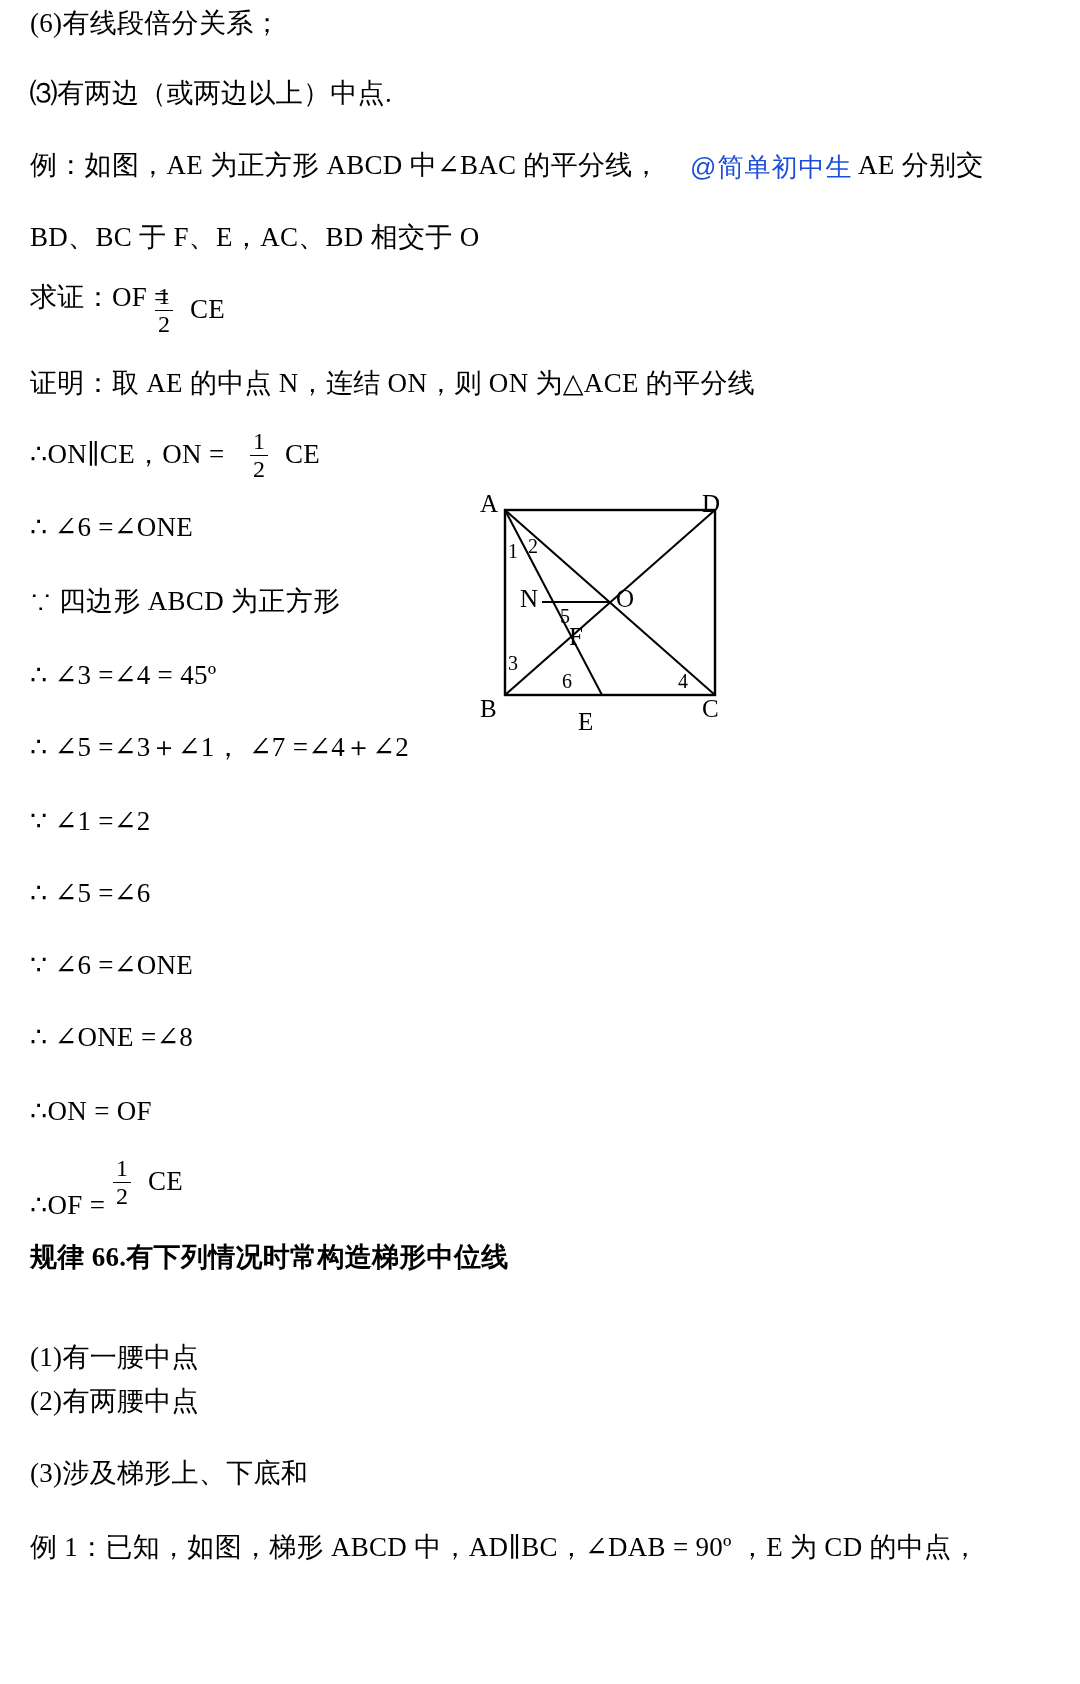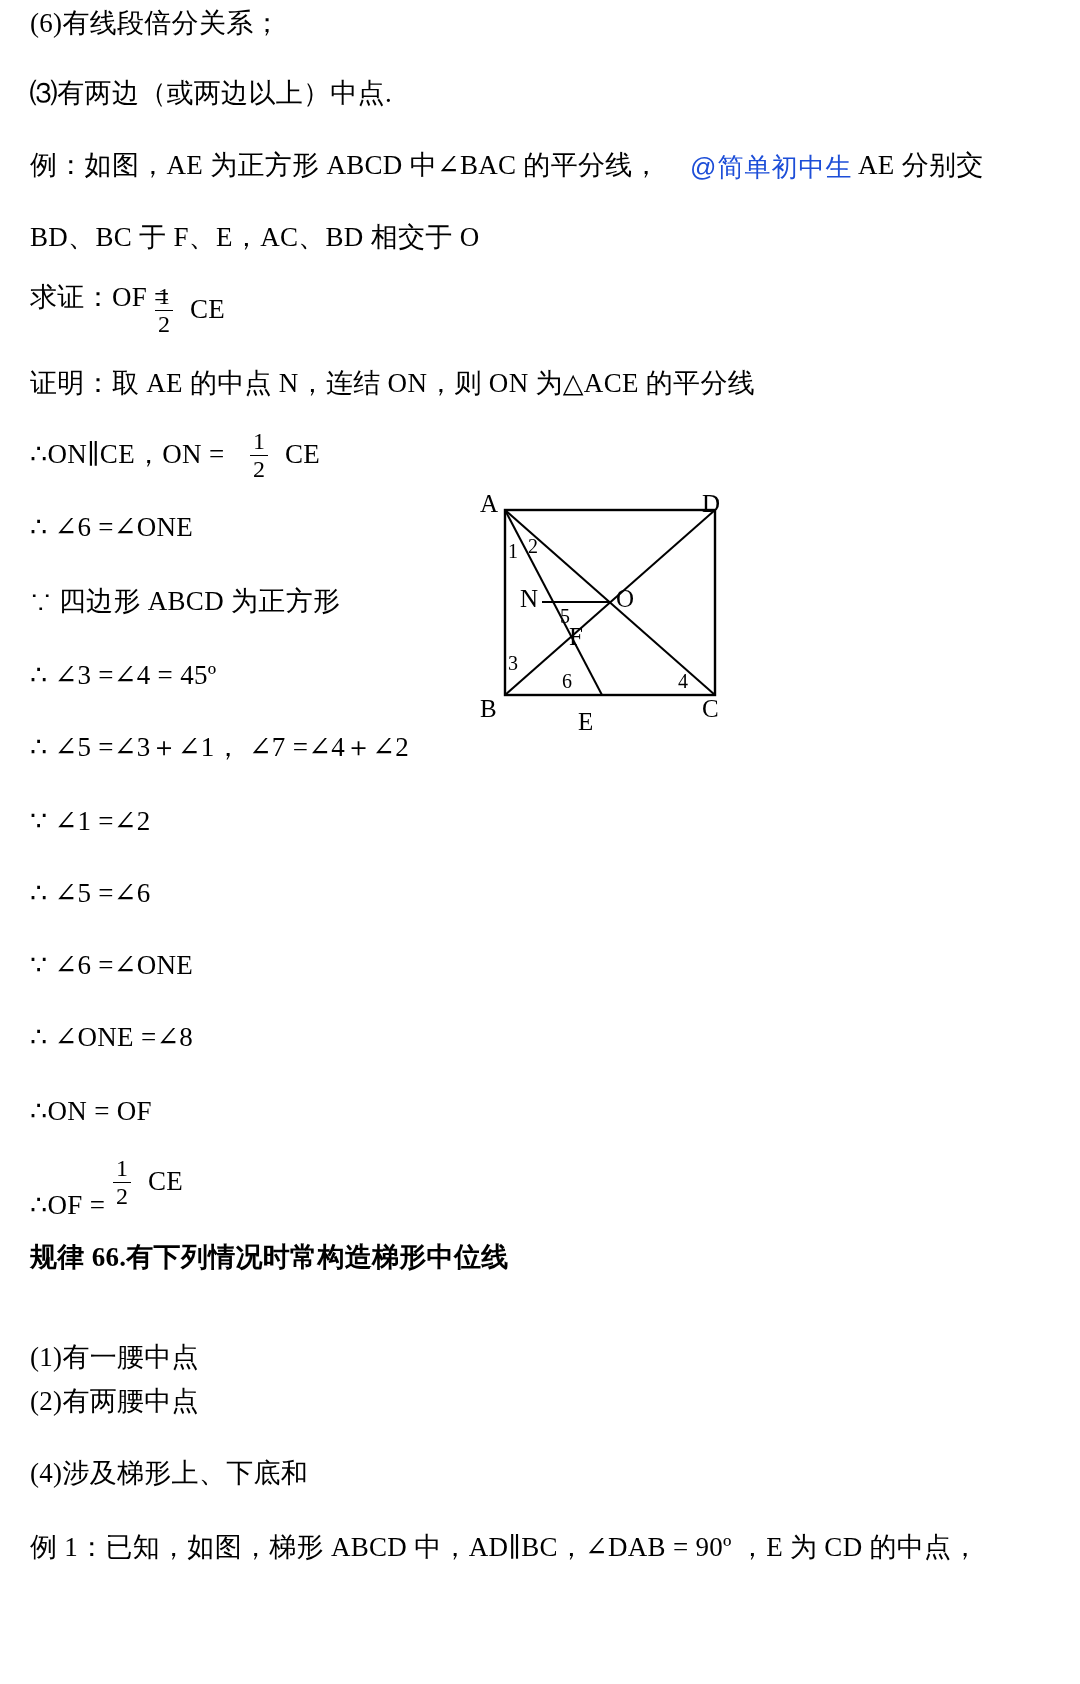--- a/index.html
+++ b/index.html
@@ -137,21 +137,21 @@
       <span class="num">1</span>
       <span class="bar"></span>
       <span class="den">2</span>
     </span>
   </div>
   <div class="line" style="top:1164px; left:148px;">CE</div>
 
   <div class="line bold" style="top:1240px;">规律 66.有下列情况时常构造梯形中位线</div>
   <div class="line" style="top:1340px;">(1)有一腰中点</div>
   <div class="line" style="top:1384px;">(2)有两腰中点</div>
-  <div class="line" style="top:1456px;">(4)涉及梯形上、下底和</div>
+  <div class="line" style="top:1456px;">(3)涉及梯形上、下底和</div>
   <div class="line" style="top:1530px;">例 1：已知，如图，梯形 ABCD 中，AD∥BC，∠DAB = 90º ，E 为 CD 的中点，</div>
 
   <div class="figure">
     <svg width="300" height="270" viewBox="0 0 300 270">
 
       <rect x="35" y="30" width="210" height="185" fill="none" stroke="#000" stroke-width="2.4"></rect>
 
       <line x1="35" y1="30" x2="245" y2="215" stroke="#000" stroke-width="2"></line>
 
       <line x1="35" y1="215" x2="245" y2="30" stroke="#000" stroke-width="2"></line>

